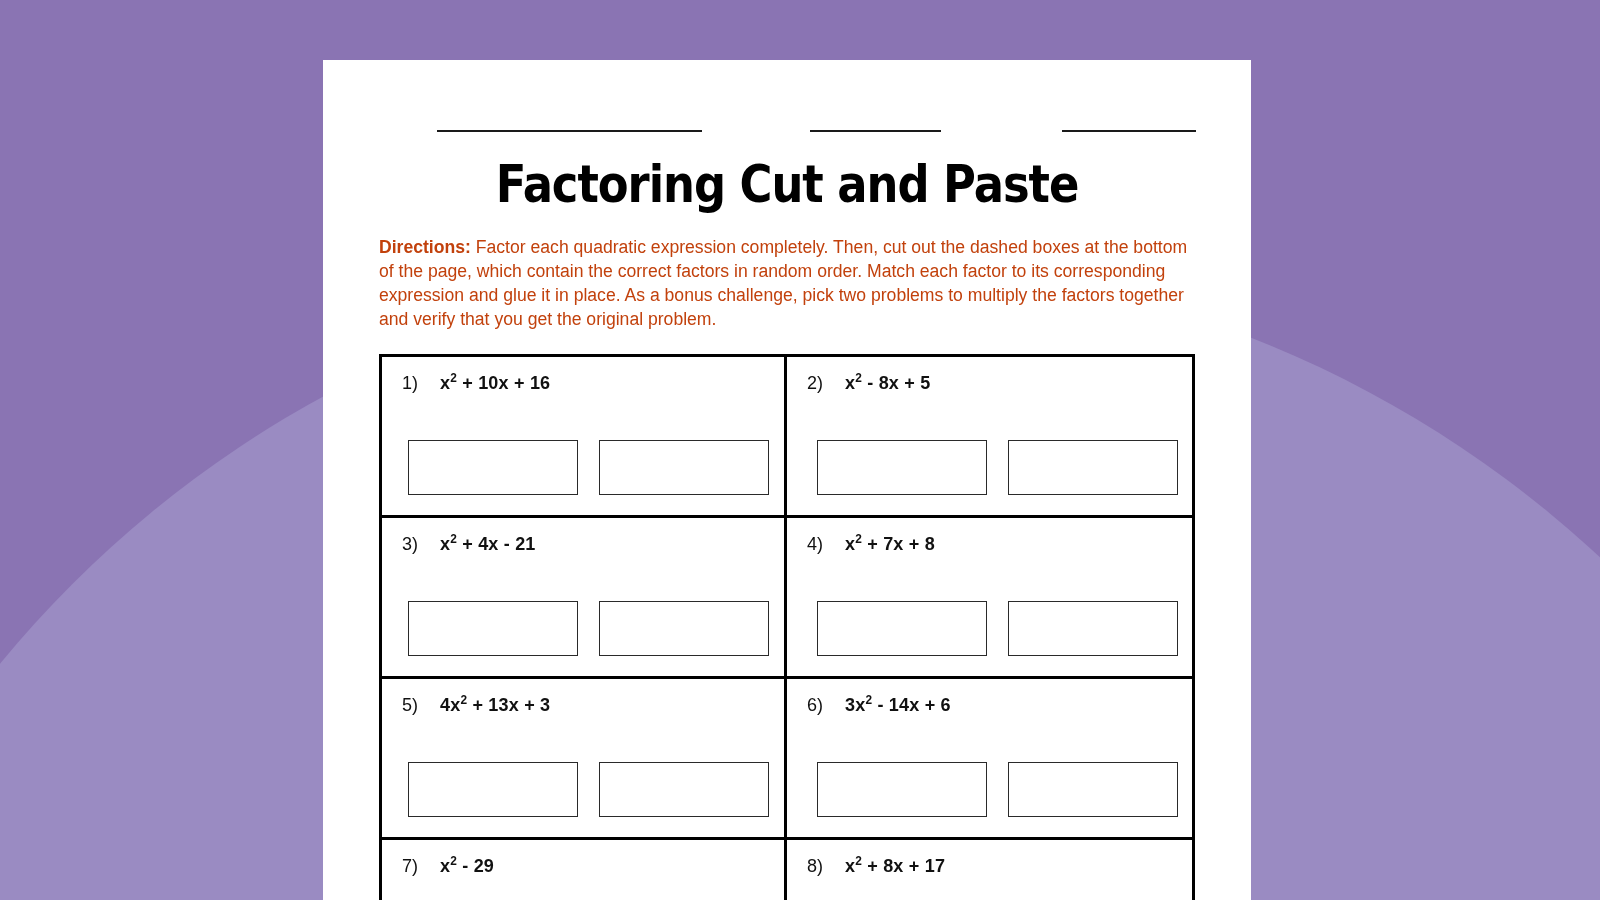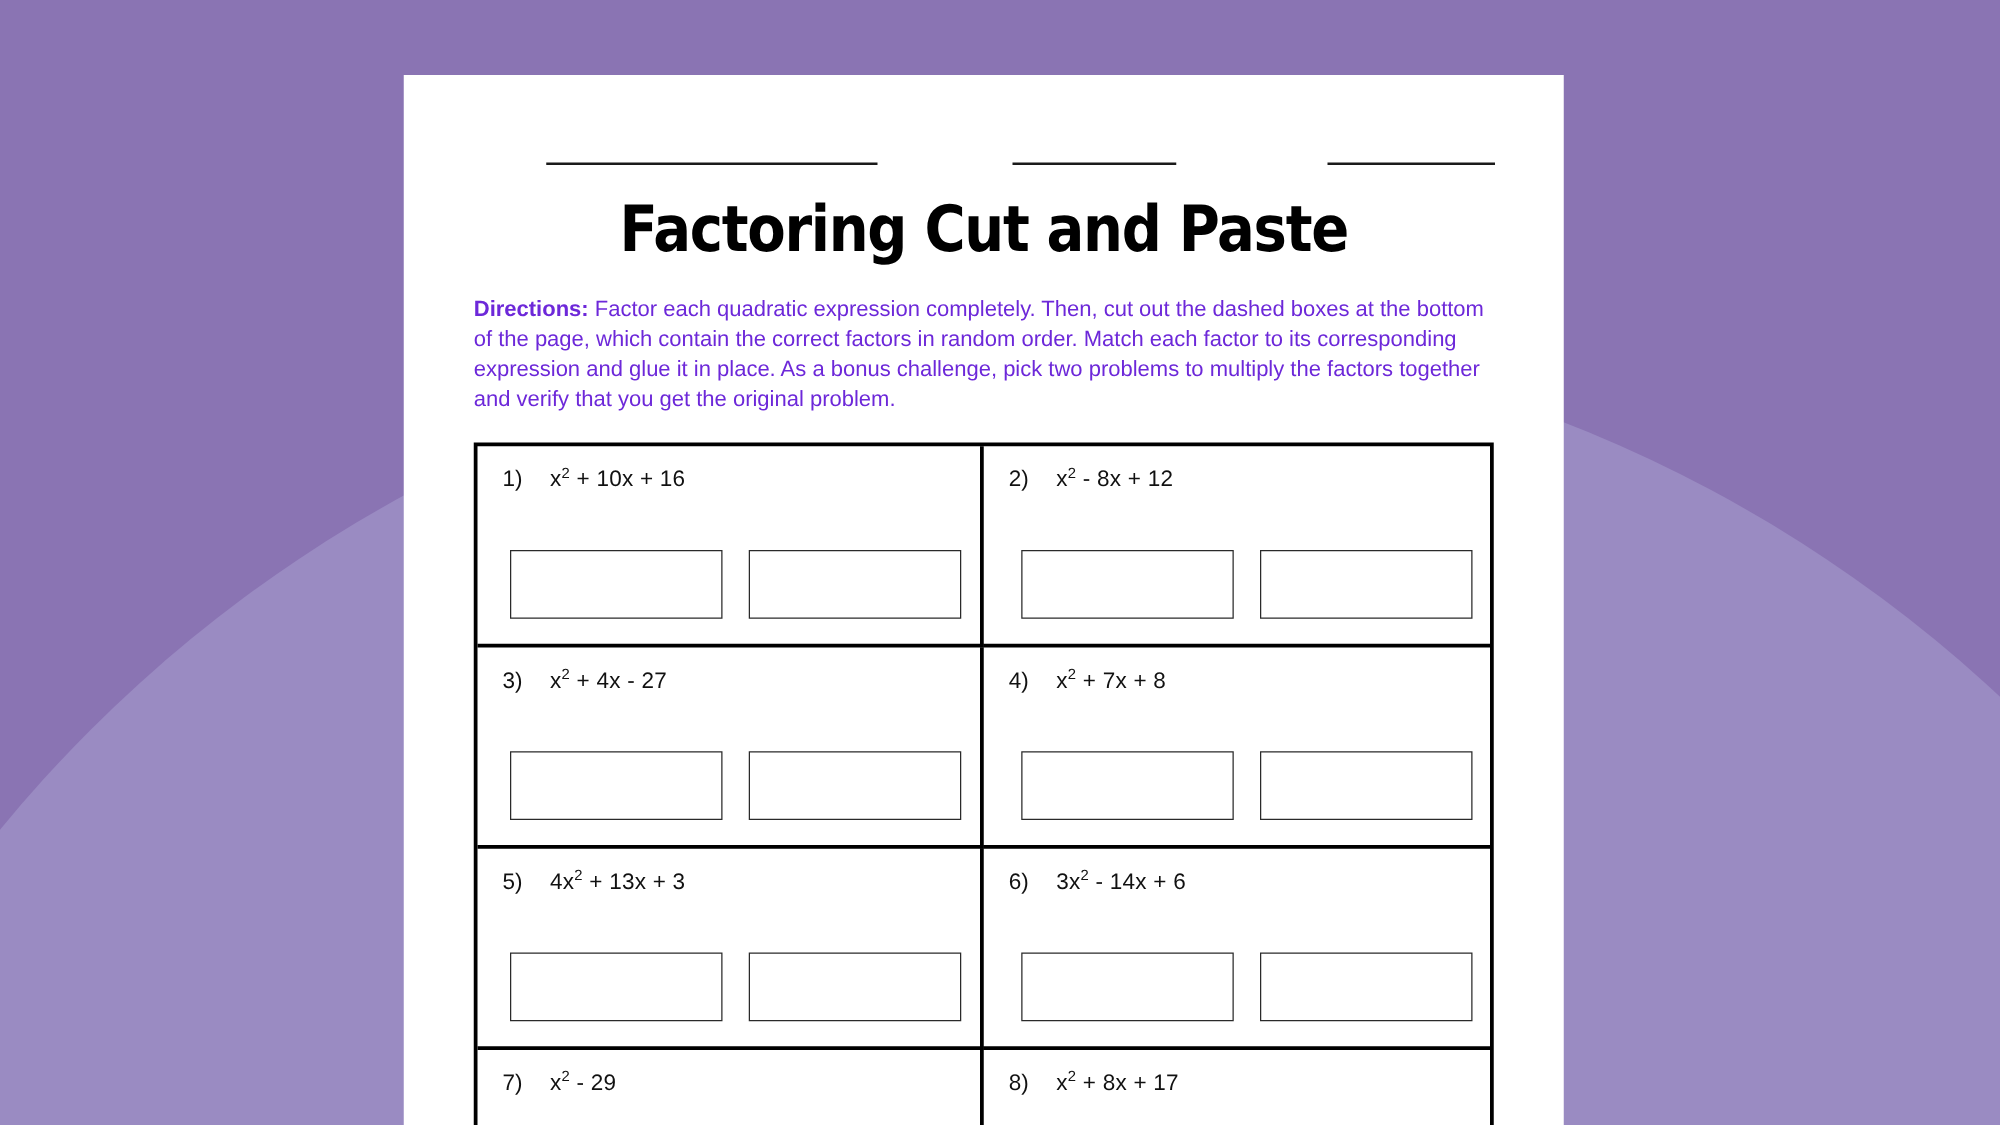--- a/index.html
+++ b/index.html
@@ -78,21 +78,21 @@
   }
 
   
   .directions {
     position: absolute;
     top: 175px;
     left: 56px;
     width: 816px;
     font-size: 17.6px;
     line-height: 24px;
-    color: #6d28d9;
+    color: #c2410c;
     text-align: left;
   }
   .directions b {
     font-weight: bold;
   }
 
   
   .grid {
     position: absolute;
     top: 294px;
@@ -123,20 +123,21 @@
     font-size: 18px;
     color: #111111;
     white-space: nowrap;
   }
   .prob-num {
     width: 38px;
     flex: none;
   }
   .prob-expr {
     letter-spacing: 0.2px;
+    font-weight: bold;
   }
   .prob-expr sup {
     font-size: 0.66em;
     vertical-align: super;
     line-height: 0;
   }
   .answer-row {
     position: absolute;
     left: 26px;
     bottom: 20px;
@@ -183,32 +184,32 @@
       </div>
       <div class="answer-row">
         <div class="answer-box"></div>
         <div class="answer-box"></div>
       </div>
     </div>
 
     <div class="cell">
       <div class="prob-line">
         <span class="prob-num">2)</span>
-        <span class="prob-expr"><span>x</span><sup>2</sup><span> - 8x + 12</span></span>
+        <span class="prob-expr"><span>x</span><sup>2</sup><span> - 8x + 5</span></span>
       </div>
       <div class="answer-row">
         <div class="answer-box"></div>
         <div class="answer-box"></div>
       </div>
     </div>
 
     <div class="cell">
       <div class="prob-line">
         <span class="prob-num">3)</span>
-        <span class="prob-expr"><span>x</span><sup>2</sup><span> + 4x - 27</span></span>
+        <span class="prob-expr"><span>x</span><sup>2</sup><span> + 4x - 21</span></span>
       </div>
       <div class="answer-row">
         <div class="answer-box"></div>
         <div class="answer-box"></div>
       </div>
     </div>
 
     <div class="cell">
       <div class="prob-line">
         <span class="prob-num">4)</span>

